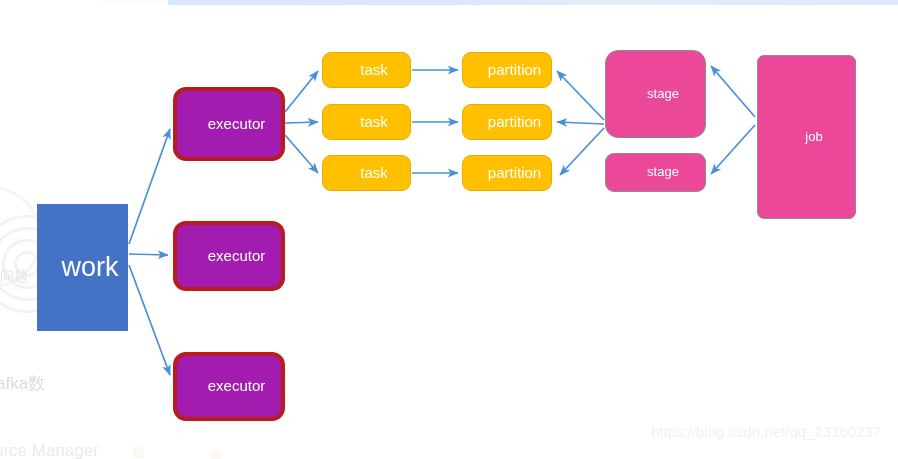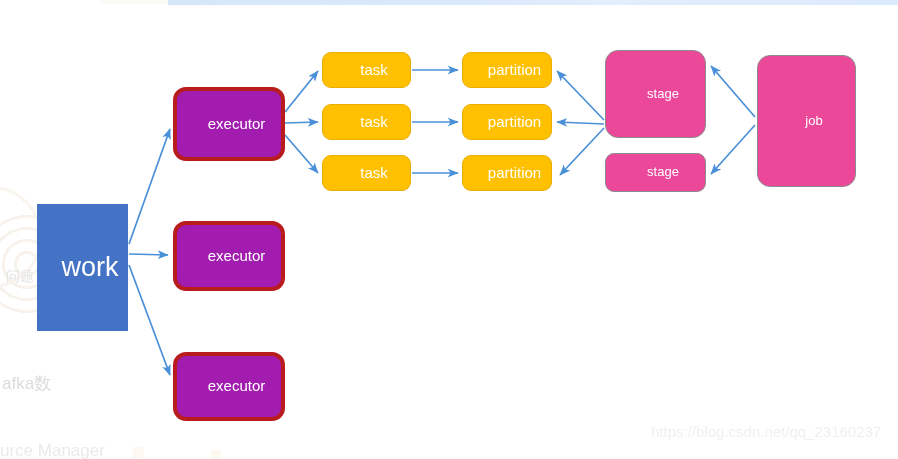--- a/index.html
+++ b/index.html
@@ -35,21 +35,20 @@
   }
   .bg-chip{
     position:absolute;left:133px;top:447px;width:11px;height:11px;background:#fdf9f2;
   }
   .bg-chip2{
     position:absolute;left:211px;top:450px;width:10px;height:10px;background:#fdf8f0;
   }
   .bg-text{
     position:absolute;color:#ebebeb;white-space:nowrap;
     font-family:"Liberation Sans","DejaVu Sans",sans-serif;
-    padding-left:6px;
   }
   .bg-t1{left:0px;top:268px;font-size:14px;color:#e3e3e3;}
   .bg-t2{left:-4px;top:372px;font-size:17px;color:#dcdcdc;}
   .bg-t3{left:-6px;top:441px;font-size:17px;color:#eaeaea;}
   .watermark{
     position:absolute;left:651px;top:423px;font-size:15px;color:#f0f0f0;white-space:nowrap;
   }
 
   
   .node{
@@ -147,19 +146,19 @@
     <span>partition</span>
   </div>
 
   <div class="node node-gray" style="left:605px;top:50px;width:101px;height:88px;">
     <span>stage</span>
   </div>
   <div class="node node-gray" style="left:605px;top:153px;width:101px;height:39px;border-radius:9px;">
     <span>stage</span>
   </div>
 
-  <div class="node node-gray" style="left:757px;top:55px;width:99px;height:132px;">
+  <div class="node node-gray" style="left:757px;top:55px;width:99px;height:164px;border-radius:7px;">
     <span>job</span>
   </div>
 
   <div class="watermark">https://blog.csdn.net/qq_23160237</div>
 
 </div>
 
 </body></html>

